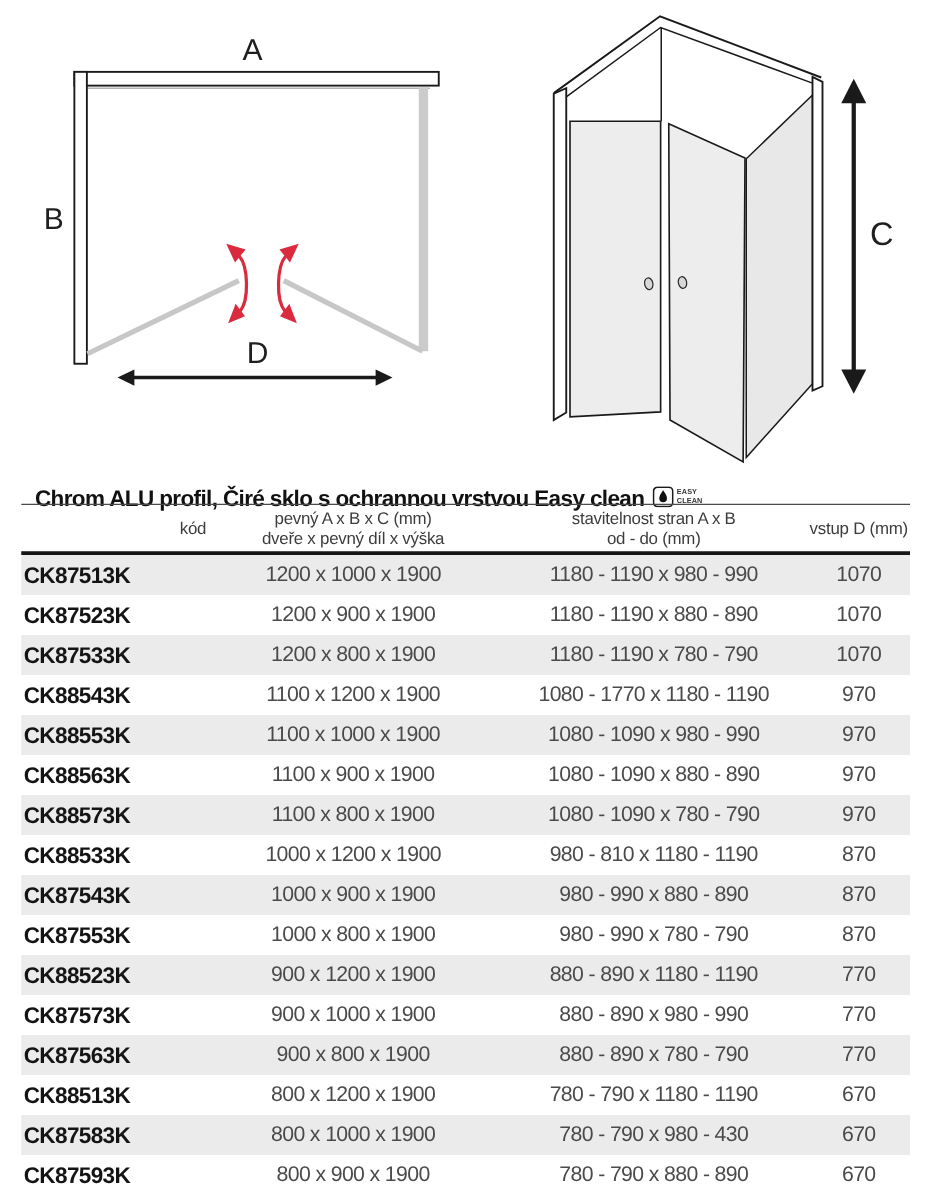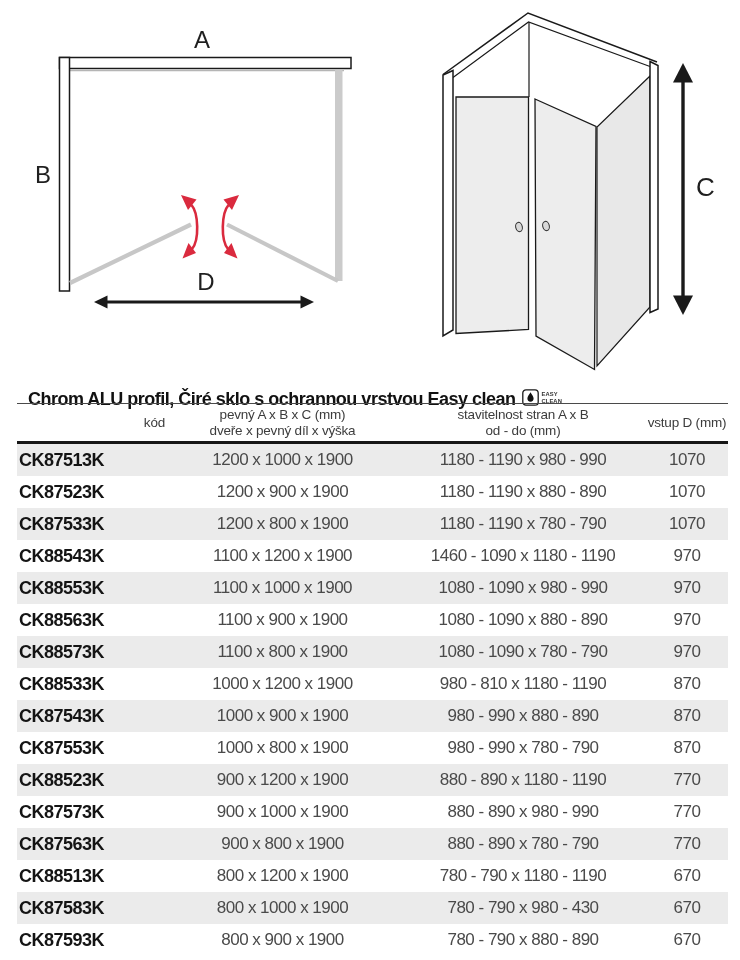--- a/index.html
+++ b/index.html
@@ -158,21 +158,21 @@
         </div>
         <div class="trow">
           <div class="cell cell-code">CK87533K</div>
           <div class="cell">1200 x 800 x 1900</div>
           <div class="cell">1180 - 1190 x 780 - 790</div>
           <div class="cell">1070</div>
         </div>
         <div class="trow">
           <div class="cell cell-code">CK88543K</div>
           <div class="cell">1100 x 1200 x 1900</div>
-          <div class="cell">1460 - 1090 x 1180 - 1190</div>
+          <div class="cell">1080 - 1770 x 1180 - 1190</div>
           <div class="cell">970</div>
         </div>
         <div class="trow">
           <div class="cell cell-code">CK88553K</div>
           <div class="cell">1100 x 1000 x 1900</div>
           <div class="cell">1080 - 1090 x 980 - 990</div>
           <div class="cell">970</div>
         </div>
         <div class="trow">
           <div class="cell cell-code">CK88563K</div>

